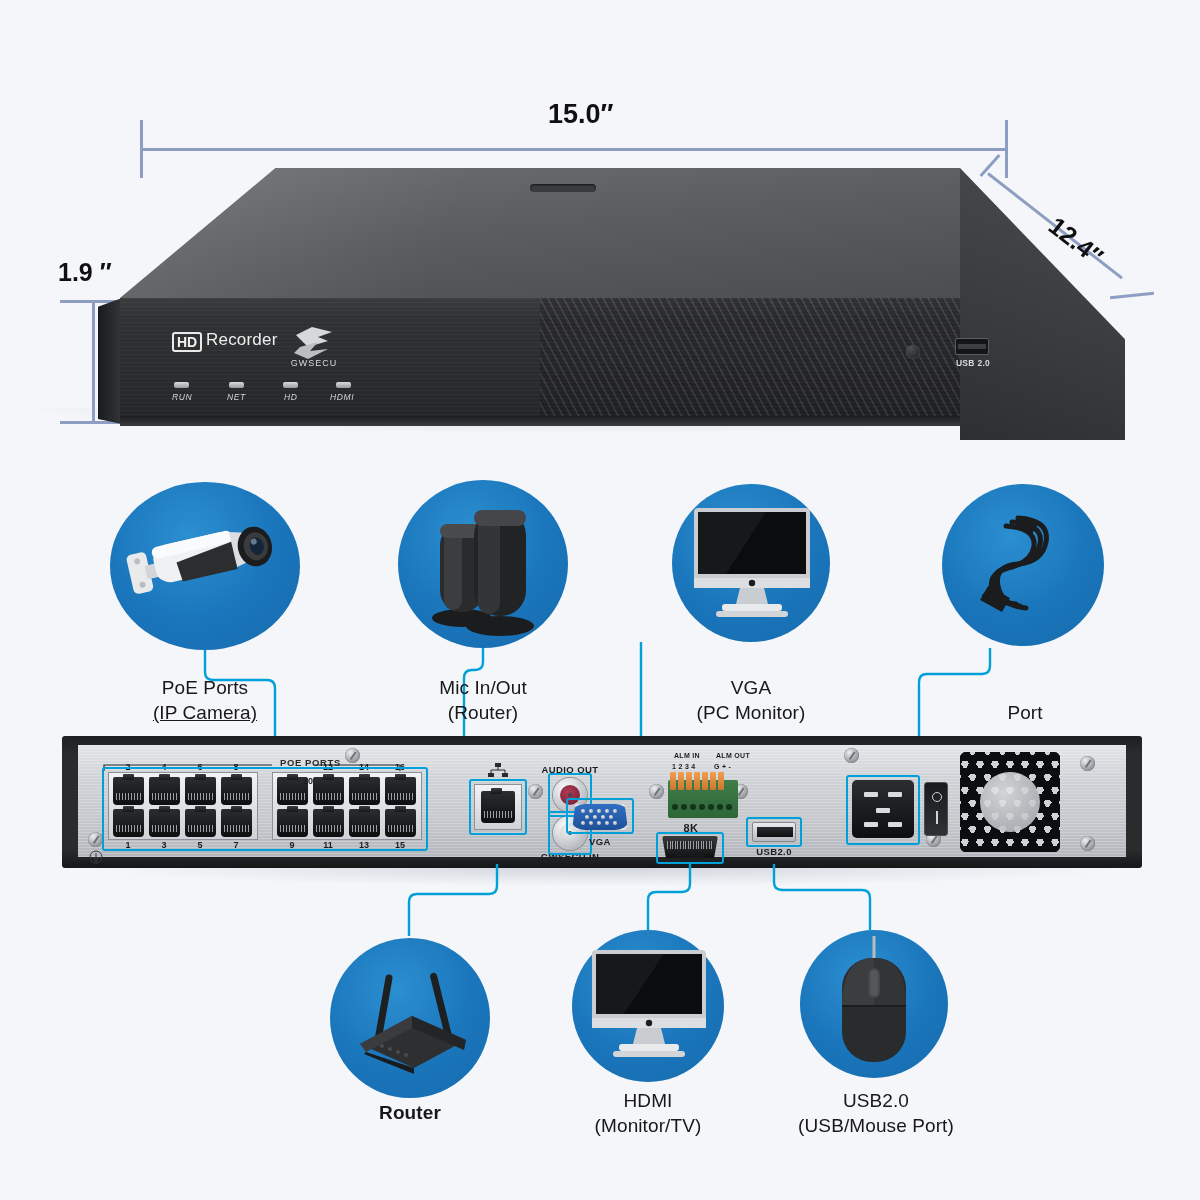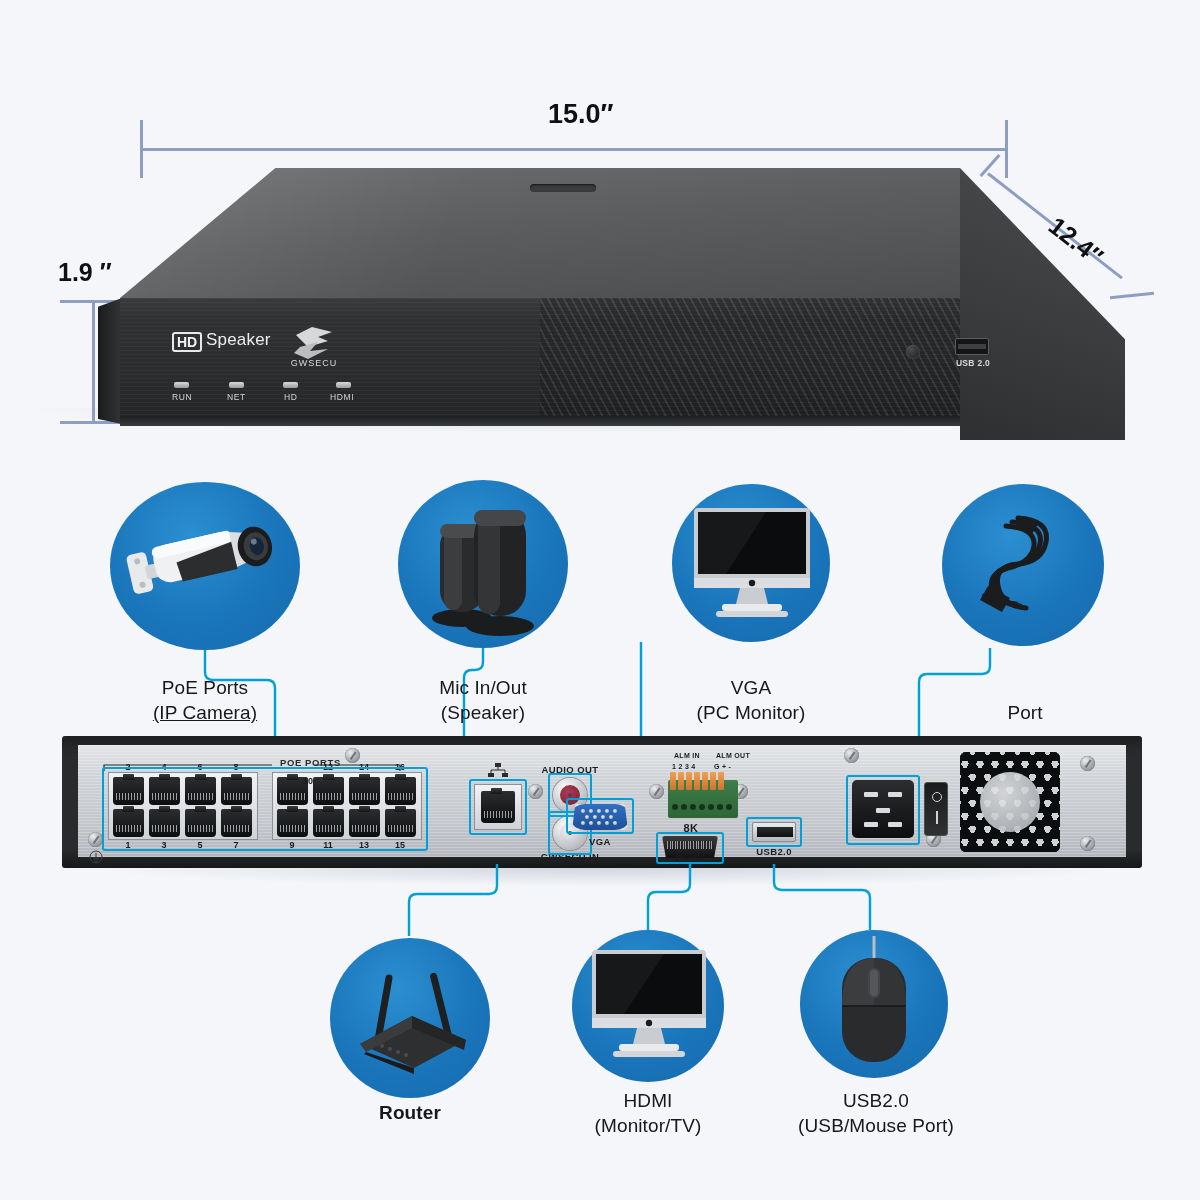--- a/index.html
+++ b/index.html
@@ -100,21 +100,21 @@
     color: #eceded; font-size: 17px; letter-spacing: .2px;
   }
   .brandmark { position: absolute; left: 268px; top: 163px; width: 52px; height: 42px; }
   .brandname {
     position:absolute; left:268px; top:198px; width:52px;
     color:#d7d8da; font-size:9px; letter-spacing:1px; text-align:center;
     font-family:"Liberation Sans", sans-serif;
   }
   .led { position: absolute; width: 15px; height: 6px; border-radius: 2px;
          background: linear-gradient(180deg,#d9dadc,#9a9b9d); }
-  .led-label { position: absolute; color: #d3d4d6; font-size: 8.5px; letter-spacing: .6px; }
+  .led-label { position: absolute; color: #d3d4d6; font-size: 8.5px; letter-spacing: .6px; font-style: italic; }
 
   .front-knob {
     position:absolute; left:886px; top:185px; width:14px; height:14px;
     border-radius:50%; background: radial-gradient(circle at 35% 30%, #4c4d4f, #191a1c);
     box-shadow: inset 0 0 2px rgba(255,255,255,.25);
   }
   .front-usb-plate {
     position:absolute; left:935px; top:178px; width:34px; height:17px;
     background:#141517; border:1.5px solid #5c5d5f; border-radius:2px;
   }
@@ -304,21 +304,21 @@
     <div class="dev-left-end"></div>
 
     <div class="dev-face">
       <div class="dev-face-grad"></div>
       <div class="face-lines"></div>
       <div class="face-ribs"></div>
     </div>
     <div class="dev-face-bottom"></div>
 
     <div class="hd-badge">HD</div>
-    <div class="rec-text">Speaker</div>
+    <div class="rec-text">Recorder</div>
     <svg class="brandmark" viewBox="0 0 52 42">
       <path d="M8 12 L24 4 L44 9 L30 14 L40 18 L20 24 Z" fill="#d7d8da"></path>
       <path d="M12 24 L30 19 L22 28 L40 26 L20 36 L6 30 Z" fill="#bcbdbf"></path>
     </svg>
     <div class="brandname">GWSECU</div>
 
     <div class="led" style="left:154px; top:222px;"></div>
     <div class="led-label" style="left:152px; top:232px;">RUN</div>
     <div class="led" style="left:209px; top:222px;"></div>
     <div class="led-label" style="left:207px; top:232px;">NET</div>
@@ -370,21 +370,21 @@
     <ellipse cx="48" cy="122" rx="30" ry="9" fill="#1b1c1e"></ellipse>
     <rect x="26" y="28" width="44" height="88" rx="21" fill="#2a2b2d"></rect>
     <rect x="30" y="30" width="18" height="84" rx="9" fill="#3c3d3f"></rect>
     <rect x="26" y="28" width="44" height="14" rx="7" fill="#4a4b4d"></rect>
     <ellipse cx="86" cy="130" rx="34" ry="10" fill="#1b1c1e"></ellipse>
     <rect x="60" y="14" width="52" height="106" rx="25" fill="#222325"></rect>
     <rect x="64" y="16" width="22" height="102" rx="11" fill="#343537"></rect>
     <rect x="60" y="14" width="52" height="16" rx="8" fill="#45464a"></rect>
   </svg>
   <div class="callout-label" style="left:398px; top:675px; width:170px;">Mic In/Out</div>
-  <div class="callout-label" style="left:398px; top:700px; width:170px;">(Speaker)</div>
+  <div class="callout-label" style="left:398px; top:700px; width:170px;">(Router)</div>
 
   <div class="icon-circle" style="left:672px; top:484px; width:158px; height:158px;"></div>
   <svg class="abs" style="left:686px; top:502px; width:132px; height:122px;" viewBox="0 0 132 122">
     <rect x="8" y="6" width="116" height="76" rx="4" fill="#c9ccd0"></rect>
     <rect x="12" y="10" width="108" height="62" fill="#0b0c0e"></rect>
     <path d="M12 10 L80 10 L40 72 L12 72 Z" fill="#17181a"></path>
     <rect x="8" y="76" width="116" height="10" fill="#dcdee1"></rect>
     <circle cx="66" cy="81" r="3.2" fill="#1b1c1e"></circle>
     <path d="M54 86 L78 86 L82 102 L50 102 Z" fill="#c9ccd0"></path>
     <rect x="36" y="102" width="60" height="7" rx="3" fill="#e9eaec"></rect>

